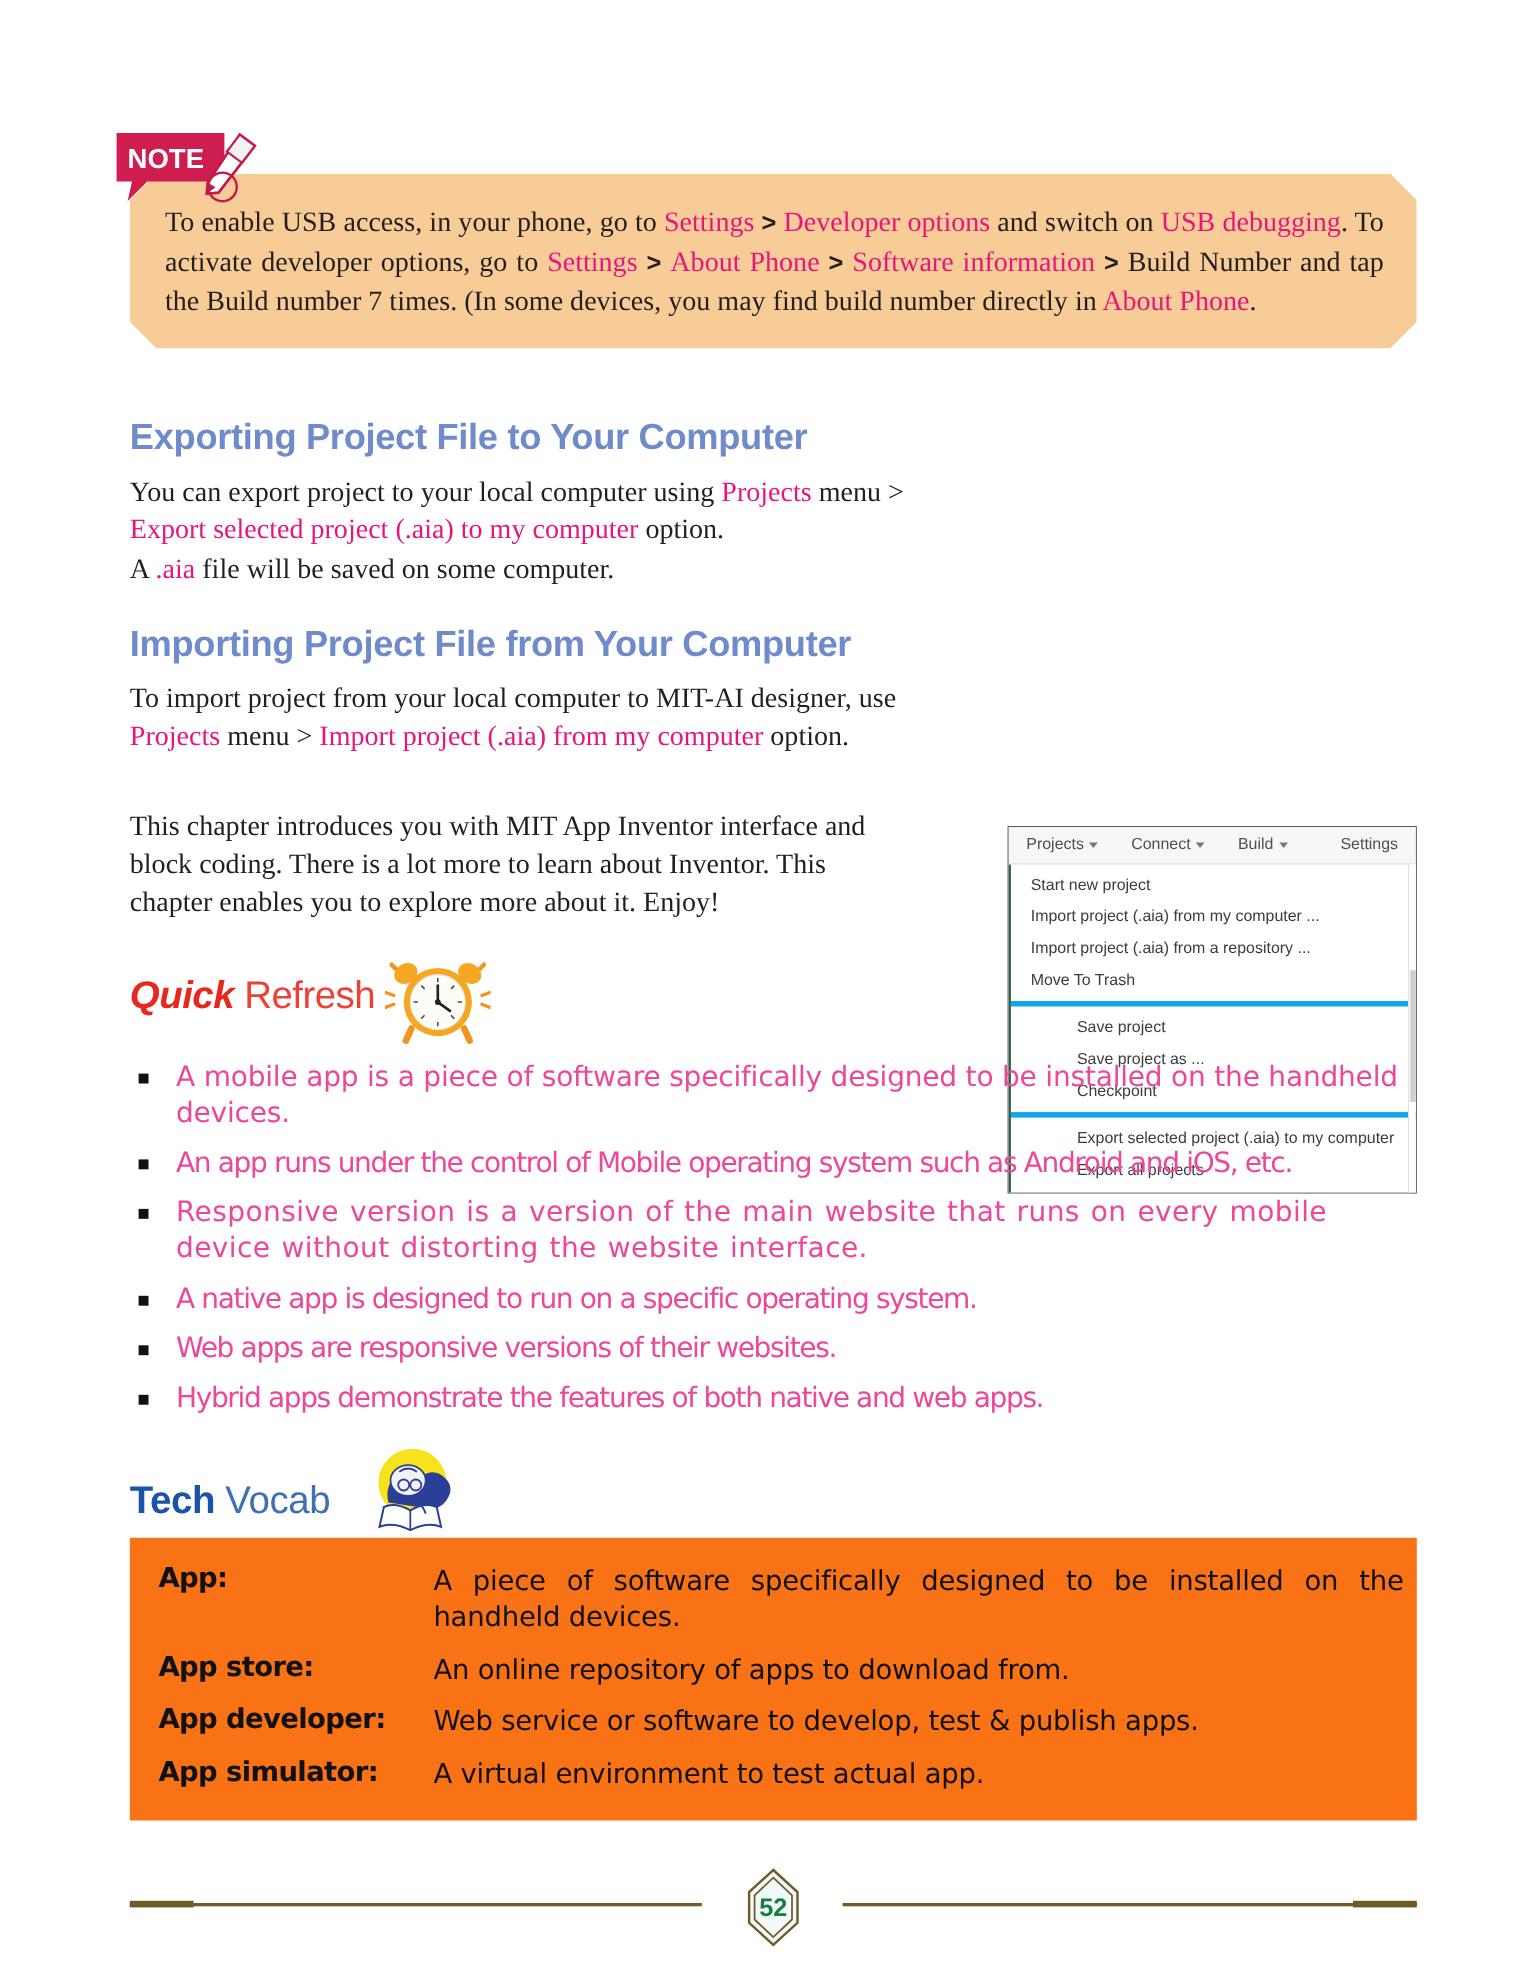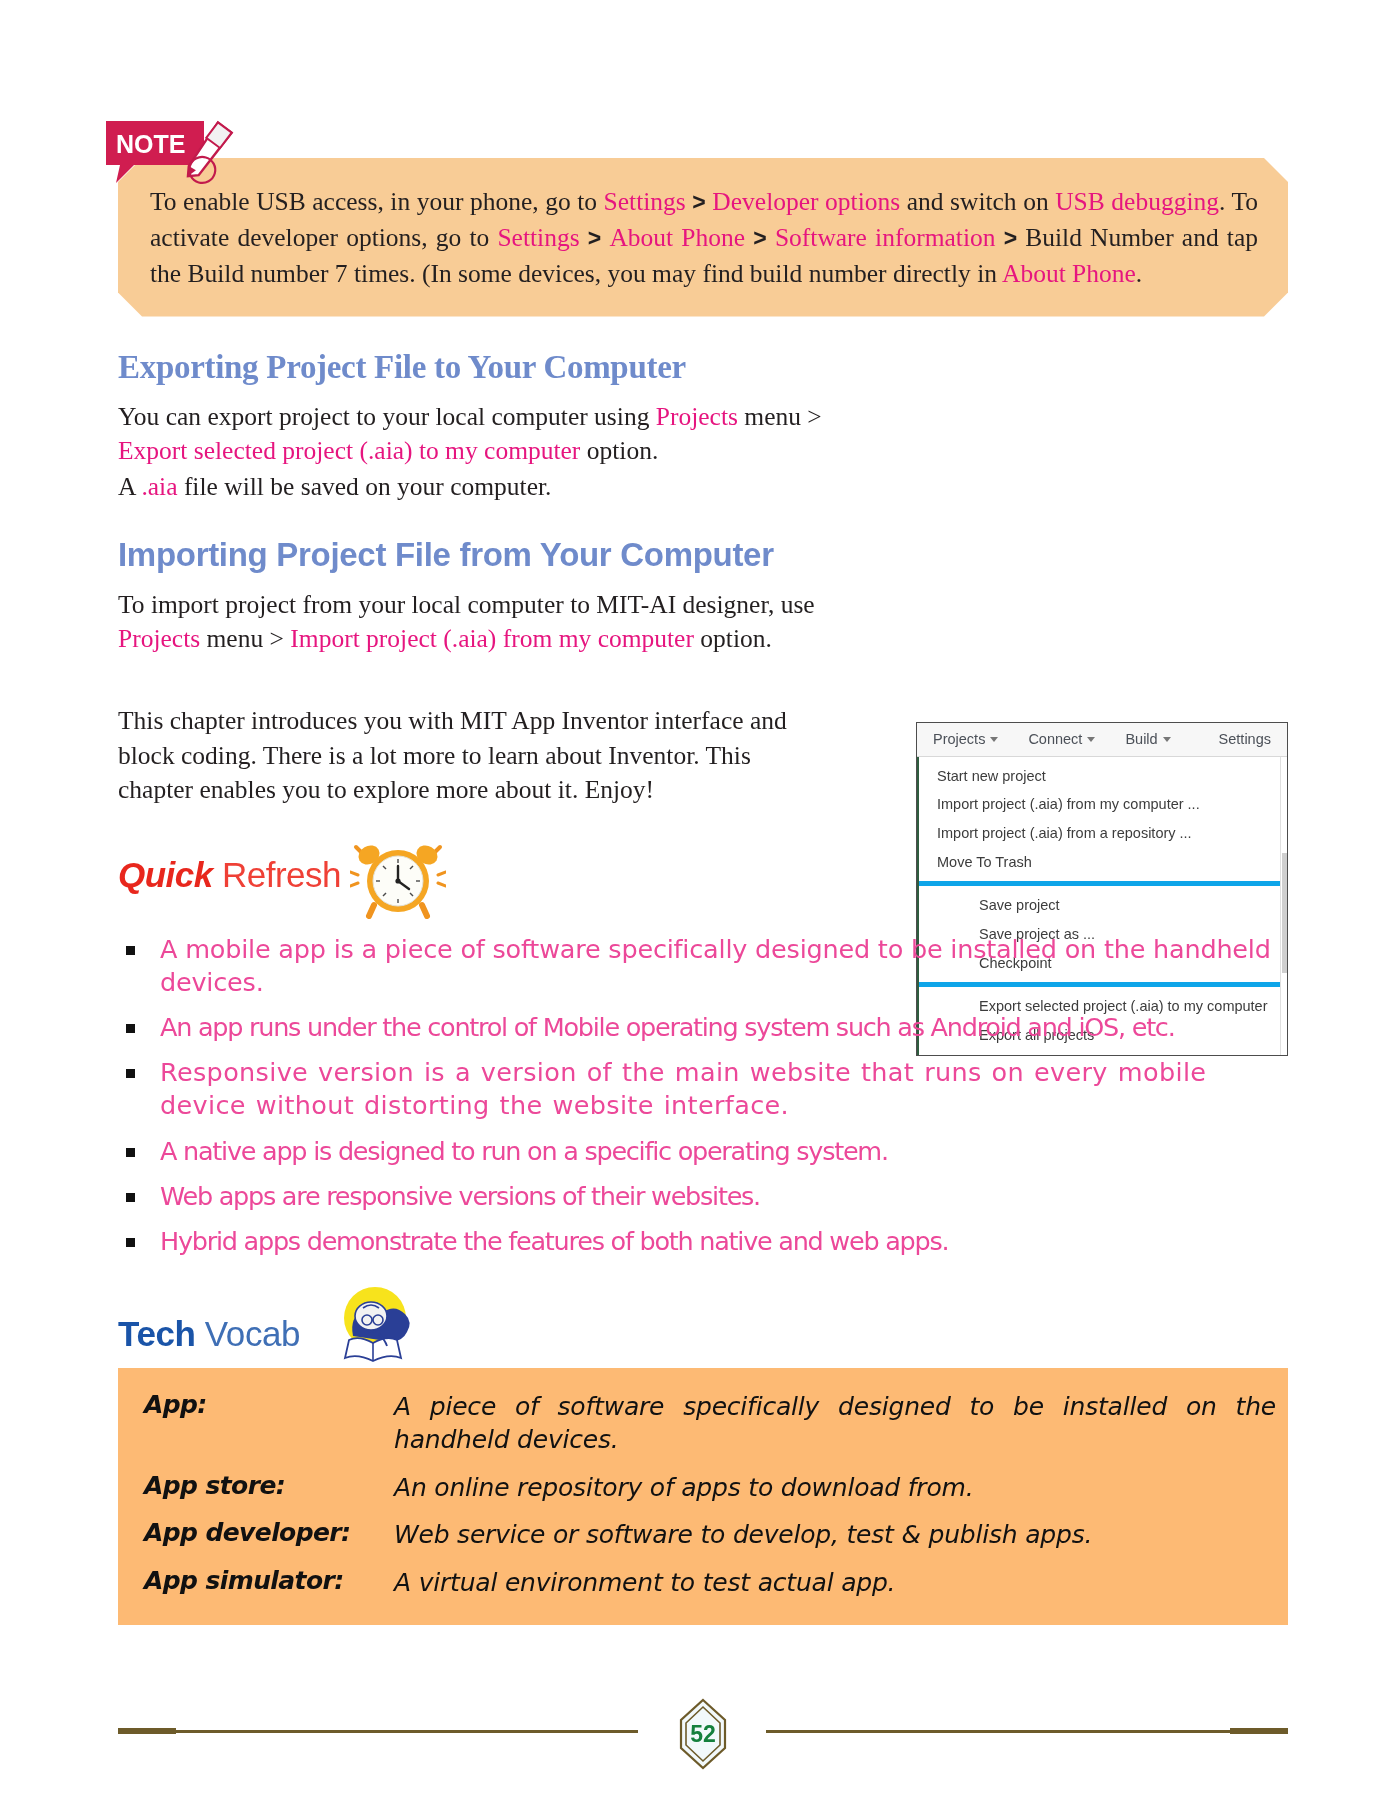--- a/index.html
+++ b/index.html
@@ -190,24 +190,23 @@
     font-size: 35px;
     position: absolute;
     left: 0; top: 22px;
     letter-spacing: -0.4px;
   }
   .tv-t { color: #1a54a8; font-weight: bold; }
   .tv-v { color: #3f6fb5; font-weight: normal; }
   .reader { position: absolute; left: 205px; top: -8px; }
 
   .vocab {
-    background: #fdba74;
+    background: #f97316;
     padding: 22px 12px 26px 26px;
     margin-top: 4px;
-    font-style: italic;
   }
   .vrow { display: flex; margin-bottom: 14px; }
   .vrow:last-child { margin-bottom: 0; }
   .vterm {
     width: 250px;
     flex: 0 0 250px;
     font-family: "DejaVu Sans", sans-serif;
     font-weight: bold;
     font-size: 25px;
     color: #111;
@@ -280,25 +279,25 @@
 
       <div class="note-box">
         <span><span>To enable USB access, in your phone, go to </span><span class="pk">Settings</span><span class="gt"> &gt; </span><span class="pk">Developer options</span><span> and switch on </span><span class="pk">USB debugging</span><span>. To activate developer options, go to </span><span class="pk">Settings</span><span class="gt"> &gt; </span><span class="pk">About Phone</span><span class="gt"> &gt; </span><span class="pk">Software information</span><span class="gt"> &gt; </span><span>Build Number</span><span> and tap the Build number 7 times. (In some devices, you may find build number directly in </span><span class="pk">About Phone</span><span>.</span></span>
       </div>
     </div>
 
     <div class="two-col">
 
       <div class="leftcol">
 
-        <h2 class="sec" style="margin-top:32px;font-family:Liberation Serif, serif;">Exporting Project File to Your Computer</h2>
+        <h2 class="sec" style="margin-top:61px;">Exporting Project File to Your Computer</h2>
 
         <p class="body-p" style="margin-top:14px;"><span>You can export project to your local computer using </span><span class="pk">Projects</span><span> menu &gt; </span><span class="pk">Export selected project (.aia) to my computer</span><span> option.</span></p>
 
-        <p class="body-p" style="margin-top:2px;"><span>A </span><span class="pk">.aia</span><span> file will be saved on your computer.</span></p>
+        <p class="body-p" style="margin-top:2px;"><span>A </span><span class="pk">.aia</span><span> file will be saved on some computer.</span></p>
 
         <h2 class="sec" style="margin-top:32px;">Importing Project File from Your Computer</h2>
 
         <p class="body-p" style="margin-top:14px;"><span>To import project from your local computer to MIT-AI designer, use </span><span class="pk">Projects</span><span> menu &gt; </span><span class="pk">Import project (.aia) from my computer</span><span> option.</span></p>
 
         <p class="body-p" style="margin-top:48px; width:680px;">This chapter introduces you with MIT App Inventor interface and block coding. There is a lot more to learn about Inventor. This chapter enables you to explore more about it. Enjoy!</p>
       </div>
 
       <div class="shot">
         <div class="shot-toolbar">

